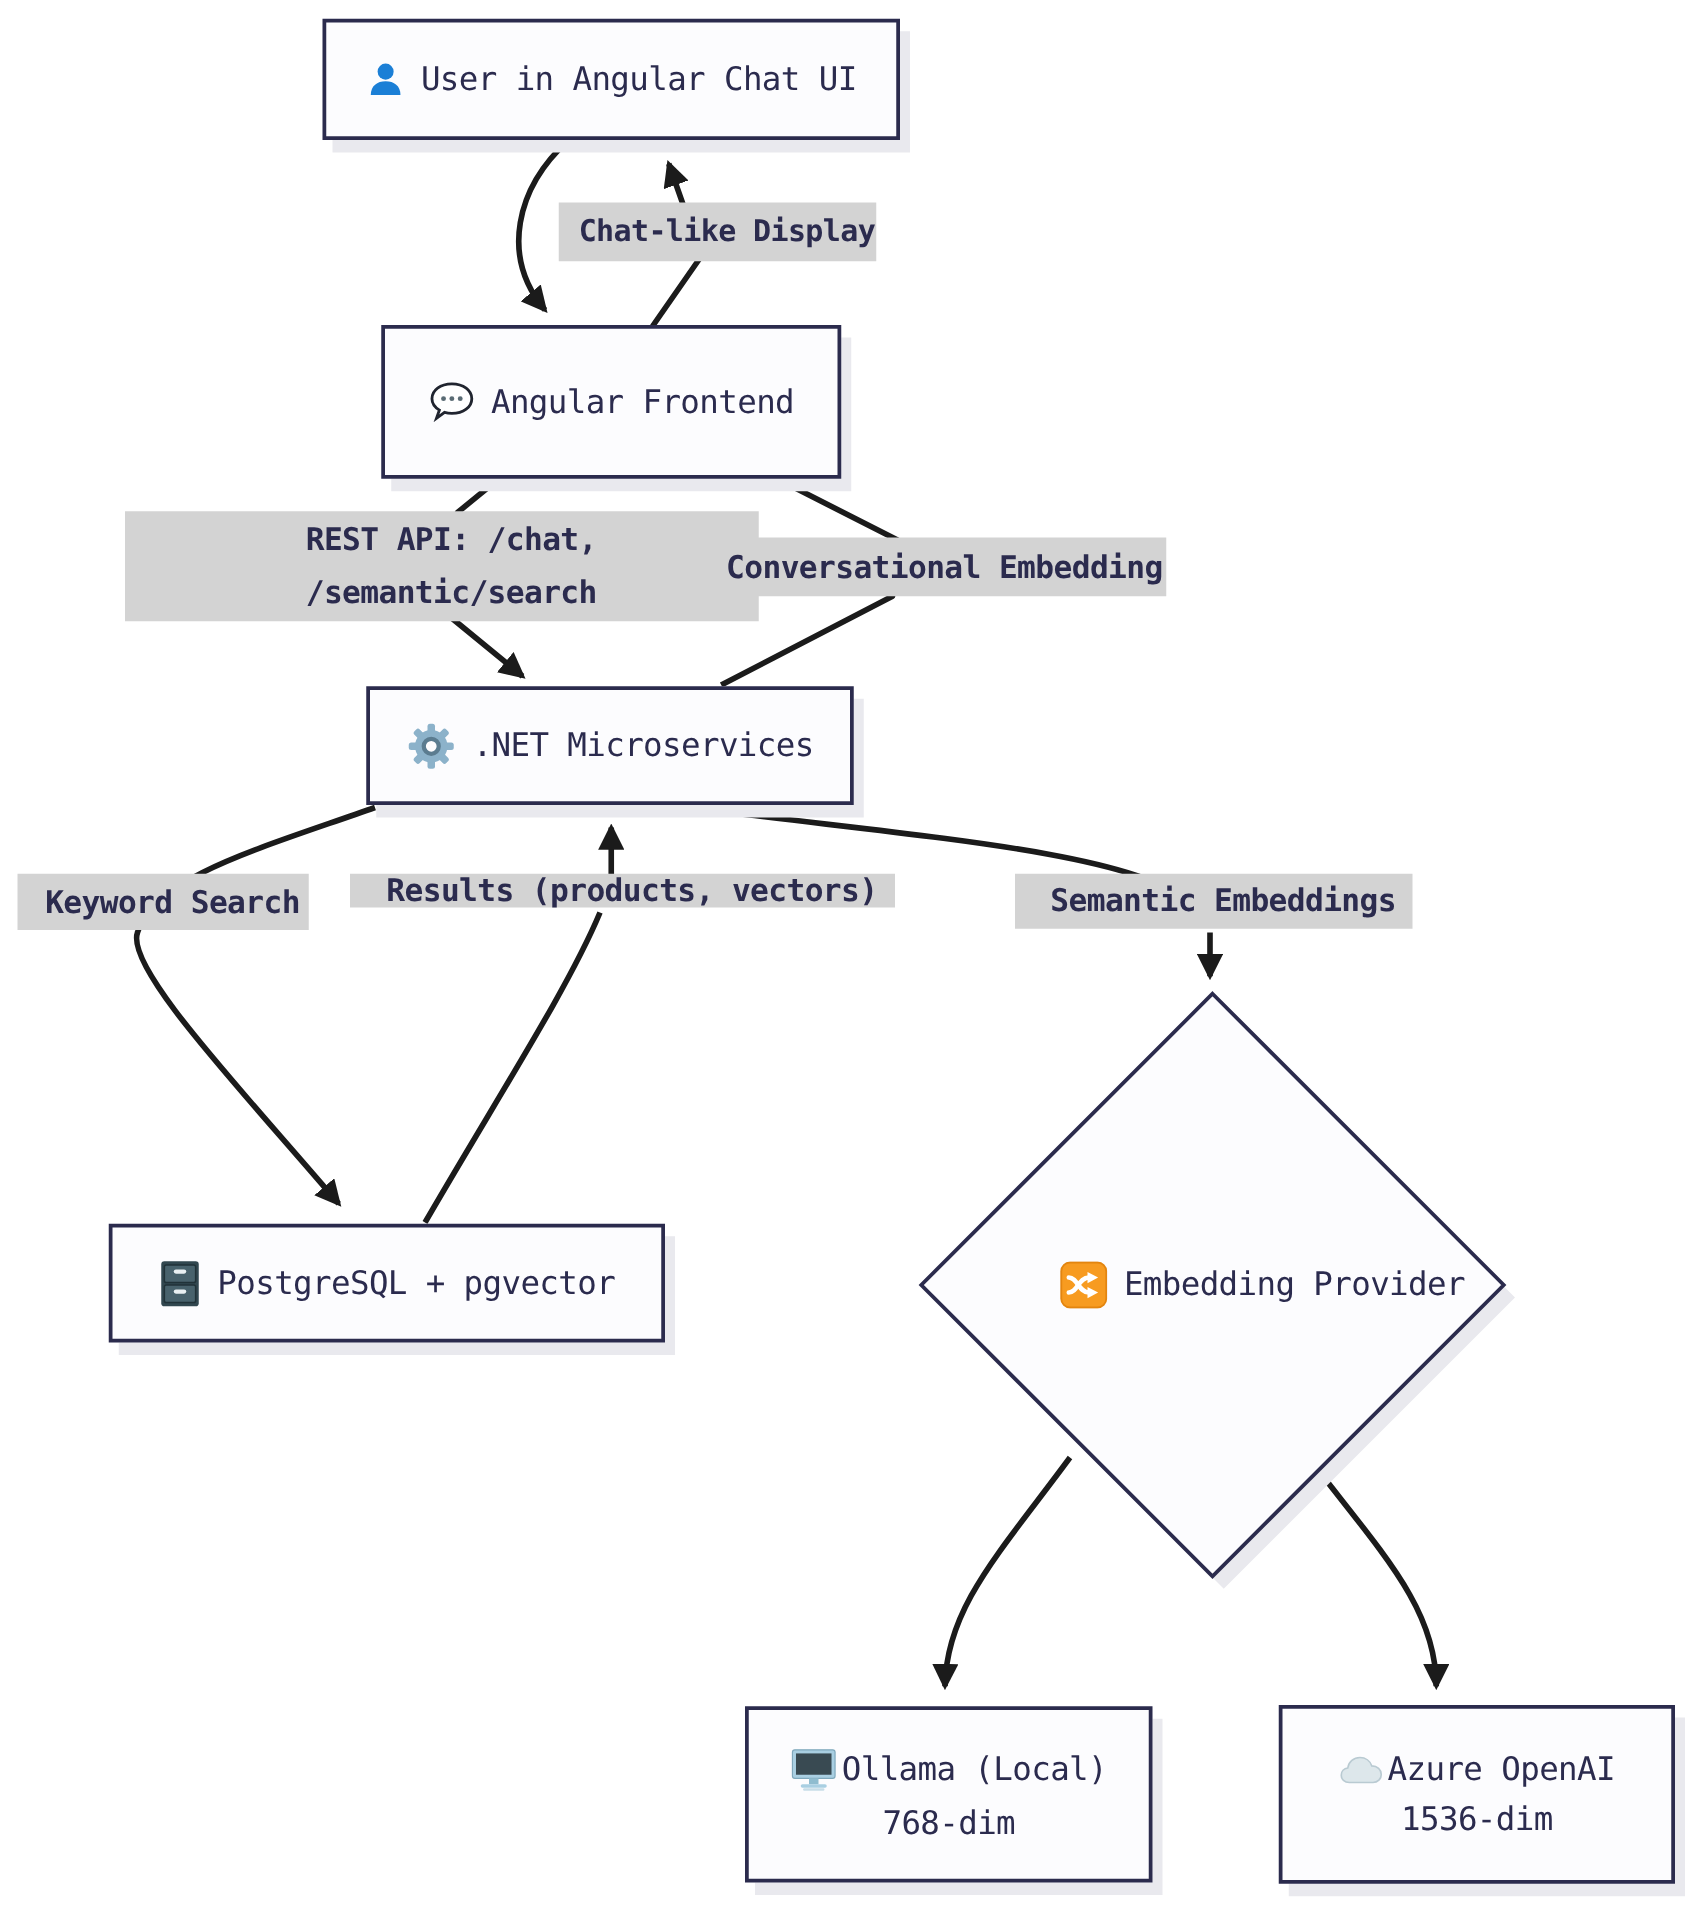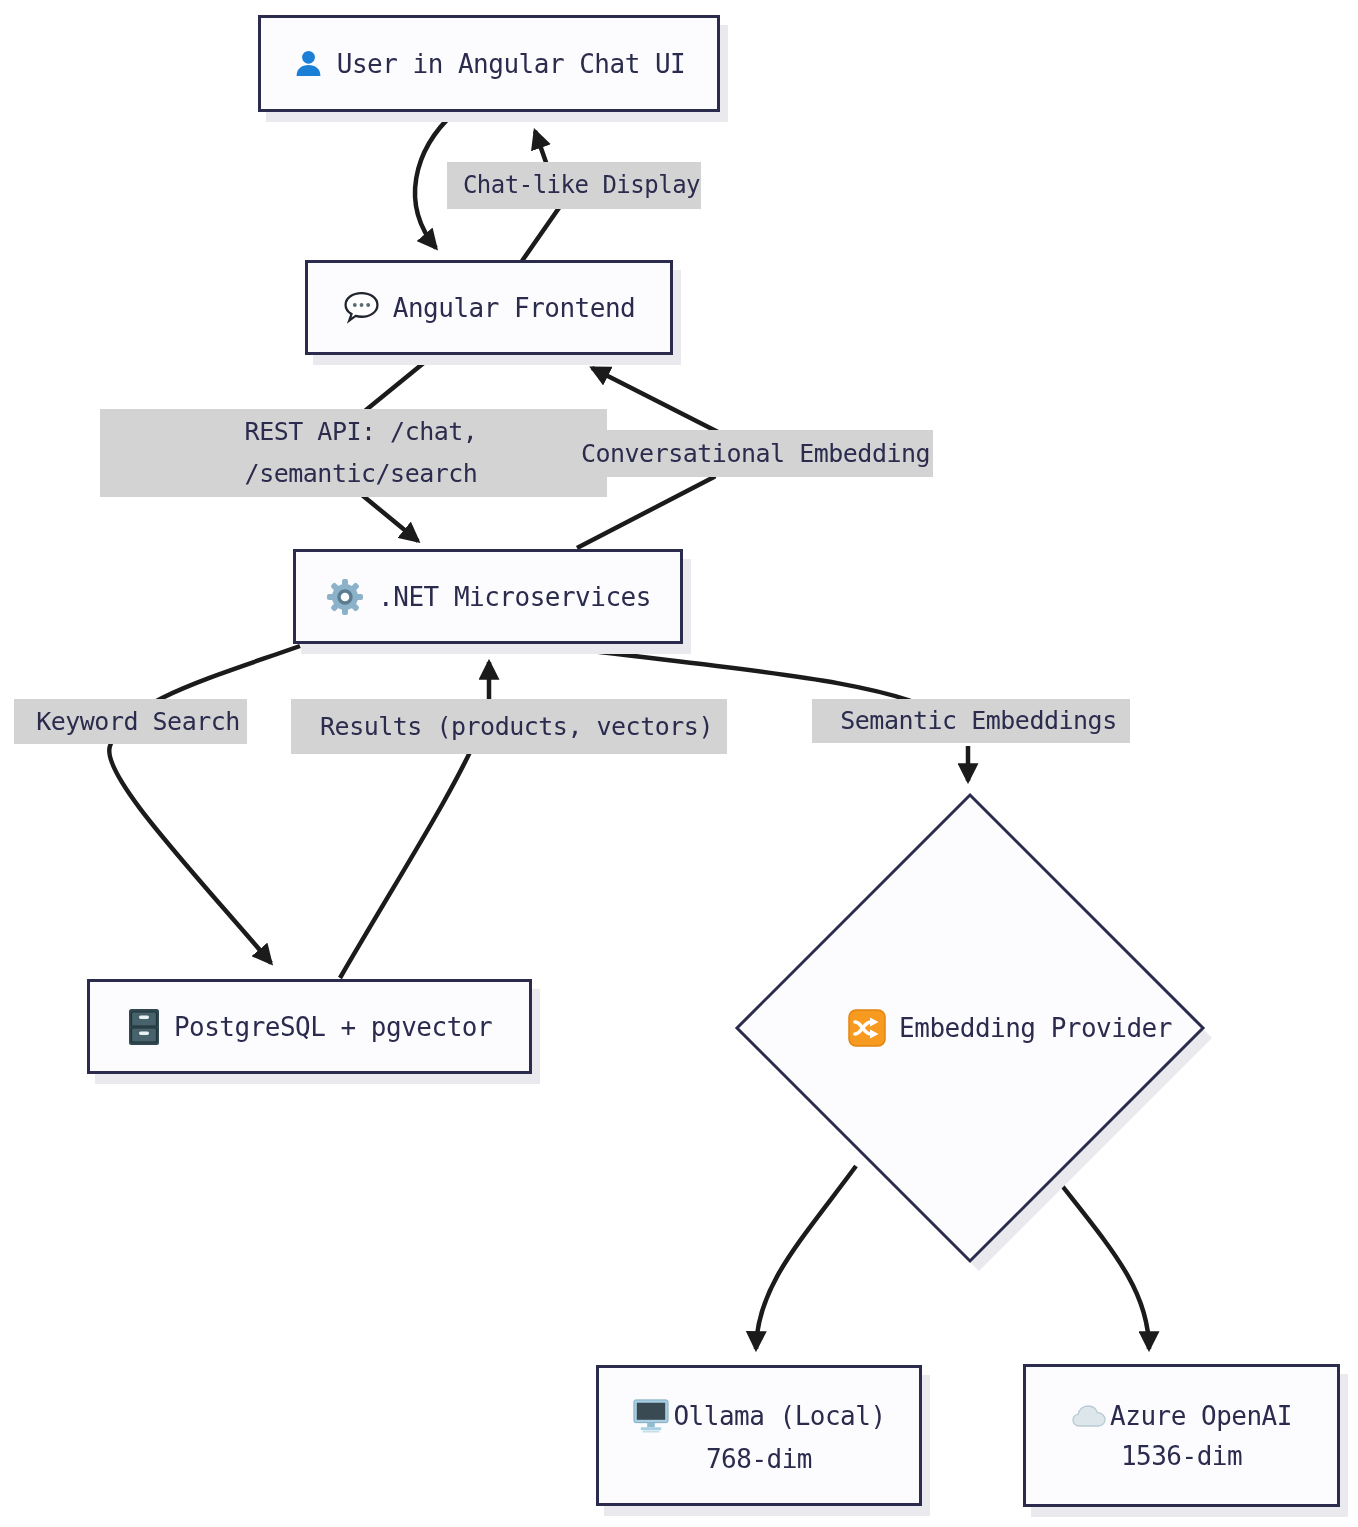--- a/index.html
+++ b/index.html
@@ -23,21 +23,21 @@
     font-size:26px;font-weight:500;letter-spacing:-0.5px;
   }
   .node.col{flex-direction:column;gap:10px;}
   .node .row{display:flex;align-items:center;justify-content:center;gap:3px;}
   .node .icon{display:flex;align-items:center;}
   .plain{background:transparent;border:none;box-shadow:none;}
   .edge-label{
     position:absolute;box-sizing:border-box;
     background:#d3d3d3;
     display:flex;align-items:center;justify-content:center;
-    font-size:25px;font-weight:400;letter-spacing:-0.5px;
+    font-size:25px;font-weight:700;letter-spacing:-0.5px;
     text-align:left;line-height:1.6;padding-left:15px;
   }
   .edge-label.multi{flex-direction:column;line-height:1.68;}
 </style>
 </head>
 <body>
 
 <div class="canvas">
 
   <svg class="edges" viewBox="0 0 1358 1527">
@@ -74,21 +74,21 @@
   <div class="node" style="left:258px;top:15px;width:462px;height:97px">
     <span class="icon">
       <svg width="31" height="31" viewBox="0 0 30 30">
         <circle cx="15" cy="9" r="6.2" fill="#1b7fd6"></circle>
         <path d="M3.5 27 C3.5 20 8.5 16.5 15 16.5 C21.5 16.5 26.5 20 26.5 27 Z" fill="#1b7fd6"></path>
       </svg>
     </span>
     <span>User in Angular Chat UI</span>
   </div>
 
-  <div class="node" style="left:305px;top:260px;width:368px;height:95px">
+  <div class="node" style="left:305px;top:260px;width:368px;height:123px">
     <span class="icon">
       <svg width="37" height="35" viewBox="0 0 36 34">
         <path d="M18 3 C27 3 33.5 8 33.5 14.5 C33.5 21 27 26 18 26 C16 26 14 25.7 12.3 25.2 L6 29.8 L8.3 23.4 C4.8 21.2 2.5 18.1 2.5 14.5 C2.5 8 9 3 18 3 Z" fill="#ffffff" stroke="#20242f" stroke-width="2.2"></path>
         <circle cx="11.5" cy="14.5" r="1.9" fill="#5a6b74"></circle>
         <circle cx="18" cy="14.5" r="1.9" fill="#5a6b74"></circle>
         <circle cx="24.5" cy="14.5" r="1.9" fill="#5a6b74"></circle>
       </svg>
     </span>
     <span>Angular Frontend</span>
   </div>
@@ -167,17 +167,17 @@
 
   <div class="edge-label multi" style="left:100px;top:409px;width:507px;height:88px">
     <div>REST API: /chat,</div>
     <div>/semantic/search</div>
   </div>
 
   <div class="edge-label" style="left:563px;top:430px;width:370px;height:47px">Conversational Embedding</div>
 
   <div class="edge-label" style="left:14px;top:699px;width:233px;height:45px">Keyword Search</div>
 
-  <div class="edge-label" style="left:291px;top:699px;width:436px;height:55px">Results (products, vectors)</div>
+  <div class="edge-label" style="left:280px;top:699px;width:436px;height:27px">Results (products, vectors)</div>
 
   <div class="edge-label" style="left:812px;top:699px;width:318px;height:44px">Semantic Embeddings</div>
 
 </div>
 
 </body></html>

